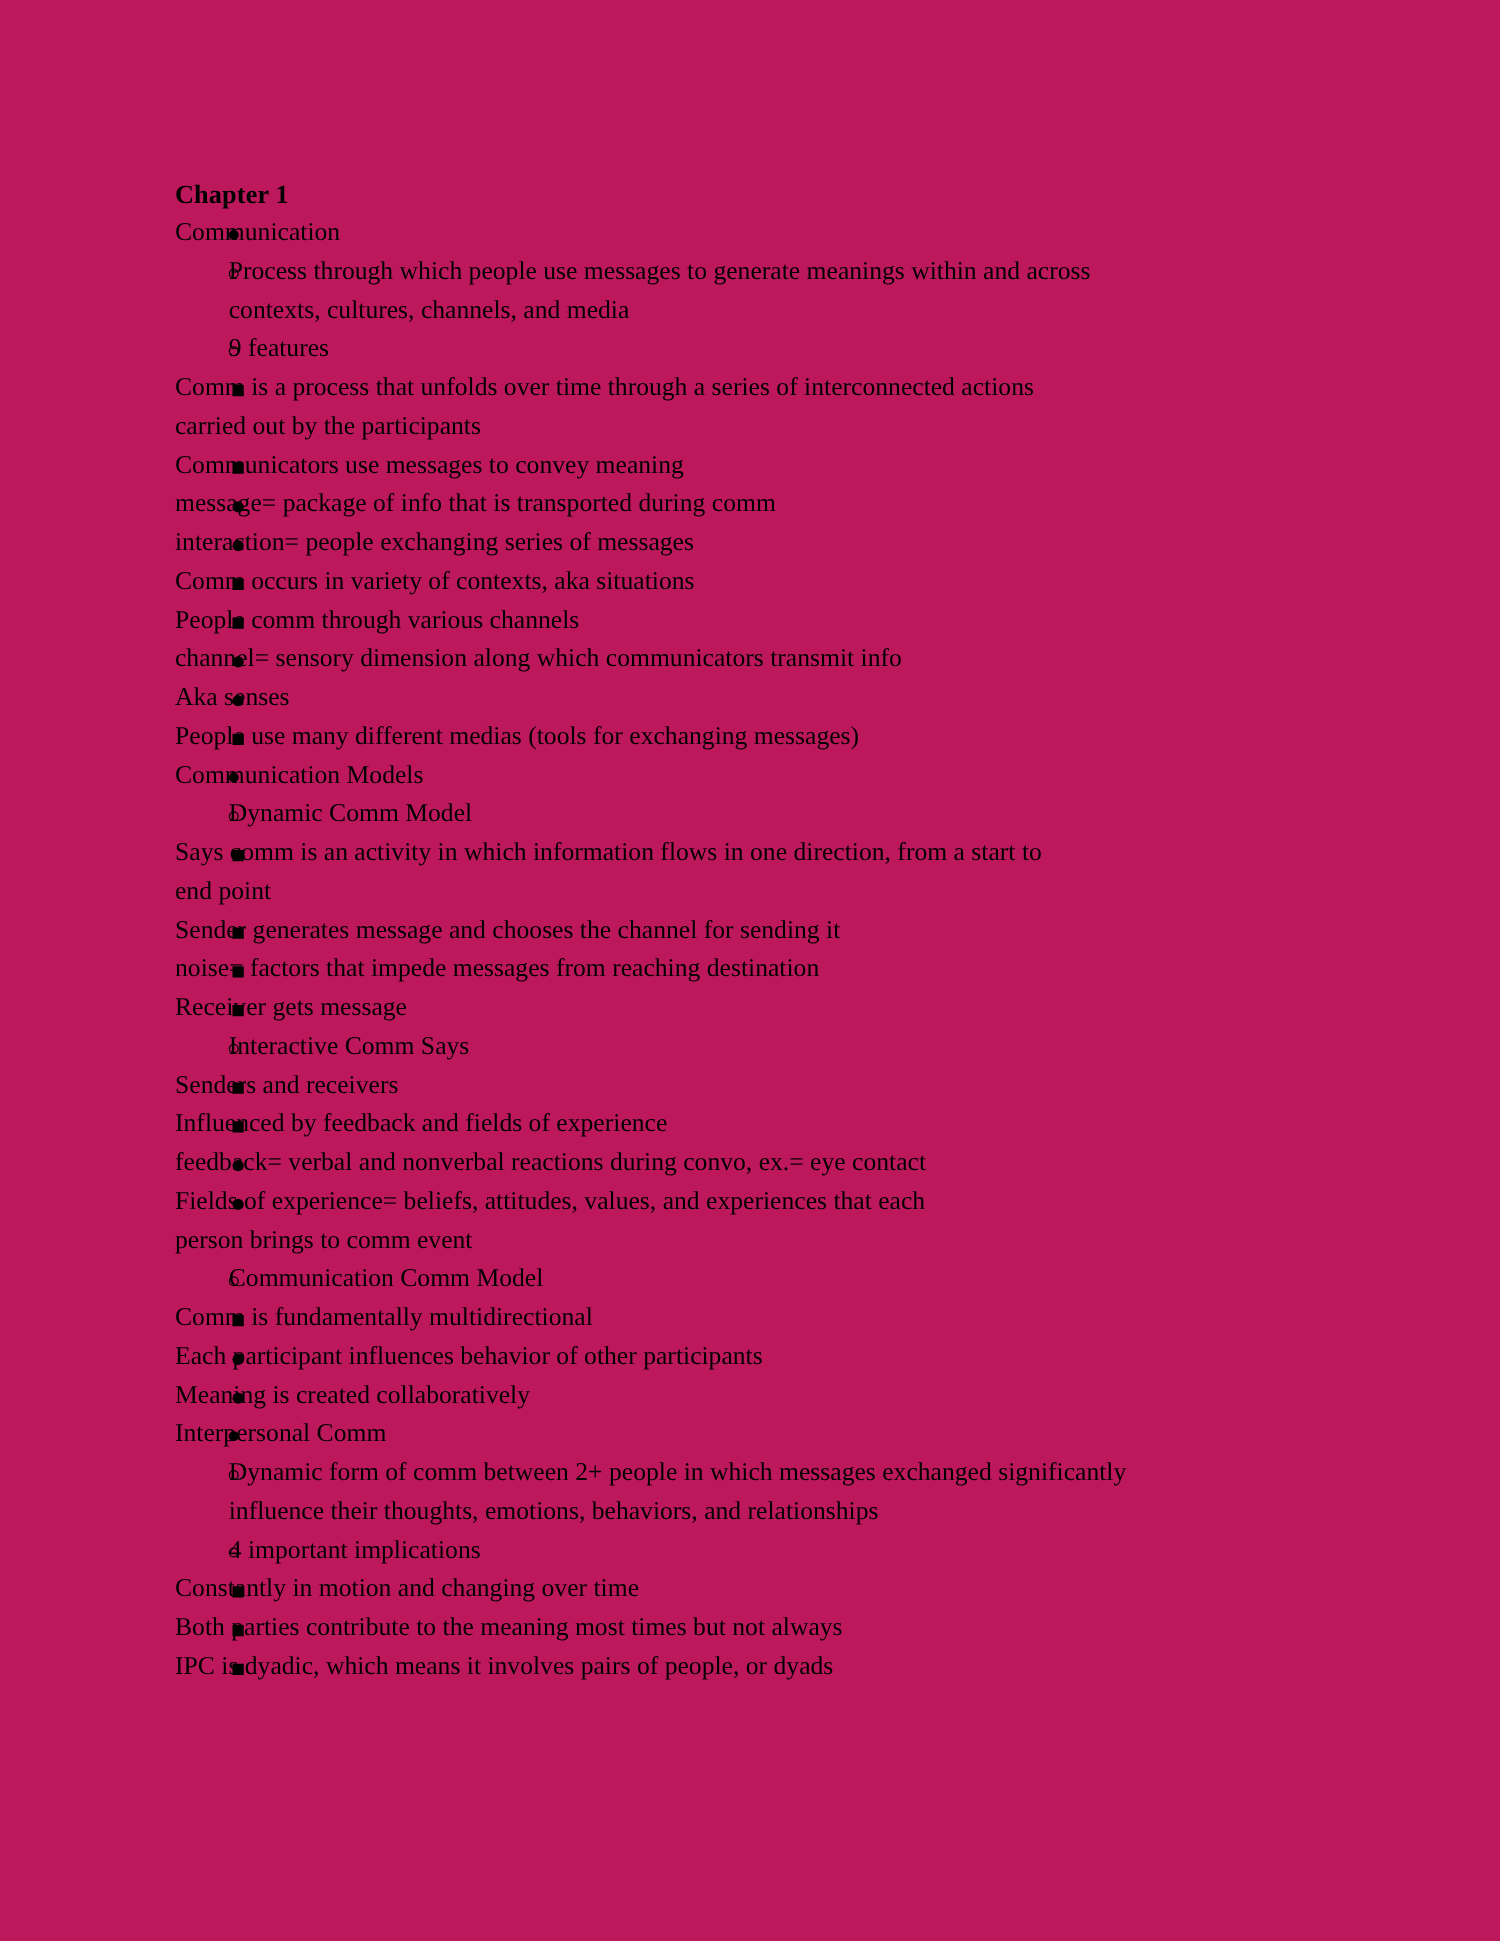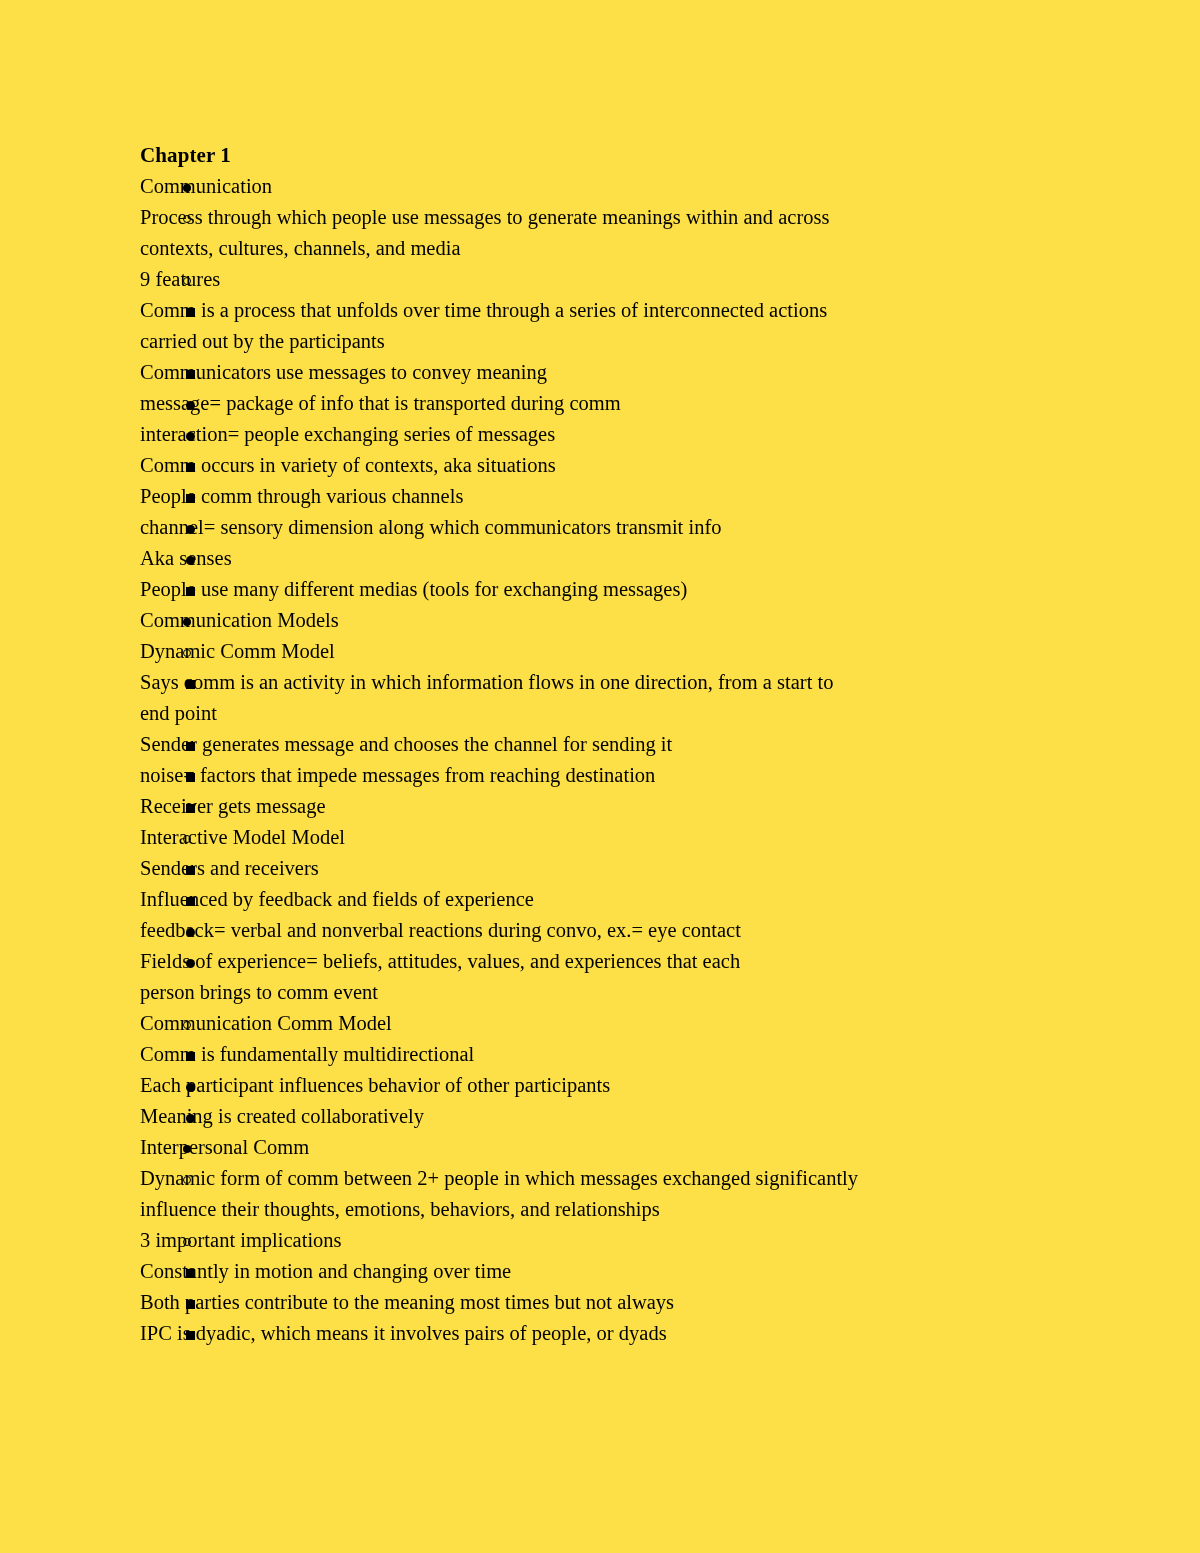--- a/index.html
+++ b/index.html
@@ -13,21 +13,21 @@
     height: 1553px;
     font-family: "Liberation Serif", "DejaVu Serif", serif;
     color: #000000;
     -webkit-font-smoothing: none;
   }
 
   .page {
     position: relative;
     width: 1200px;
     height: 1553px;
-    background: #fde047;
+    background: #be185d;
     box-sizing: border-box;
     padding: 140px 140px 0 140px;
   }
 
   .doc-title {
     font-size: 21px;
     font-weight: bold;
     line-height: 31px;
     margin: 0 0 0 0;
     letter-spacing: 0.1px;
@@ -142,21 +142,21 @@
     left: 0;
     top: 13px;
     width: 9px;
     height: 9px;
     background: #000;
     border-radius: 50%;
   }
 
   
   .w1 { max-width: 805px; }   
-  .w2 { max-width: 735px; }
+  .w2 { max-width: 735px; margin-left: 43px; }
   .w3 { max-width: 700px; }
   .w4 { max-width: 635px; }
 </style>
 </head>
 <body>
 
 <div class="page">
 
   <h1 class="doc-title">Chapter 1</h1>
 
@@ -253,21 +253,21 @@
             </li>
             <li class="lvl3">
               <span class="bullet"></span>
               <span class="item-text w3">Receiver gets message</span>
             </li>
           </ul>
         </li>
 
         <li class="lvl2">
           <span class="bullet"></span>
-          <span class="item-text w2">Interactive Model Model</span>
+          <span class="item-text w2">Interactive Comm Says</span>
 
           <ul>
             <li class="lvl3">
               <span class="bullet"></span>
               <span class="item-text w3">Senders and receivers</span>
             </li>
             <li class="lvl3">
               <span class="bullet"></span>
               <span class="item-text w3">Influenced by feedback and fields of experience</span>
 
@@ -315,21 +315,21 @@
       <span class="item-text w1">Interpersonal Comm</span>
 
       <ul>
         <li class="lvl2">
           <span class="bullet"></span>
           <span class="item-text w2">Dynamic form of comm between 2+ people in which messages exchanged significantly influence their thoughts, emotions, behaviors, and relationships</span>
         </li>
 
         <li class="lvl2">
           <span class="bullet"></span>
-          <span class="item-text w2">3 important implications</span>
+          <span class="item-text w2">4 important implications</span>
 
           <ul>
             <li class="lvl3">
               <span class="bullet"></span>
               <span class="item-text w3">Constantly in motion and changing over time</span>
             </li>
             <li class="lvl3">
               <span class="bullet"></span>
               <span class="item-text w3">Both parties contribute to the meaning most times but not always</span>
             </li>

